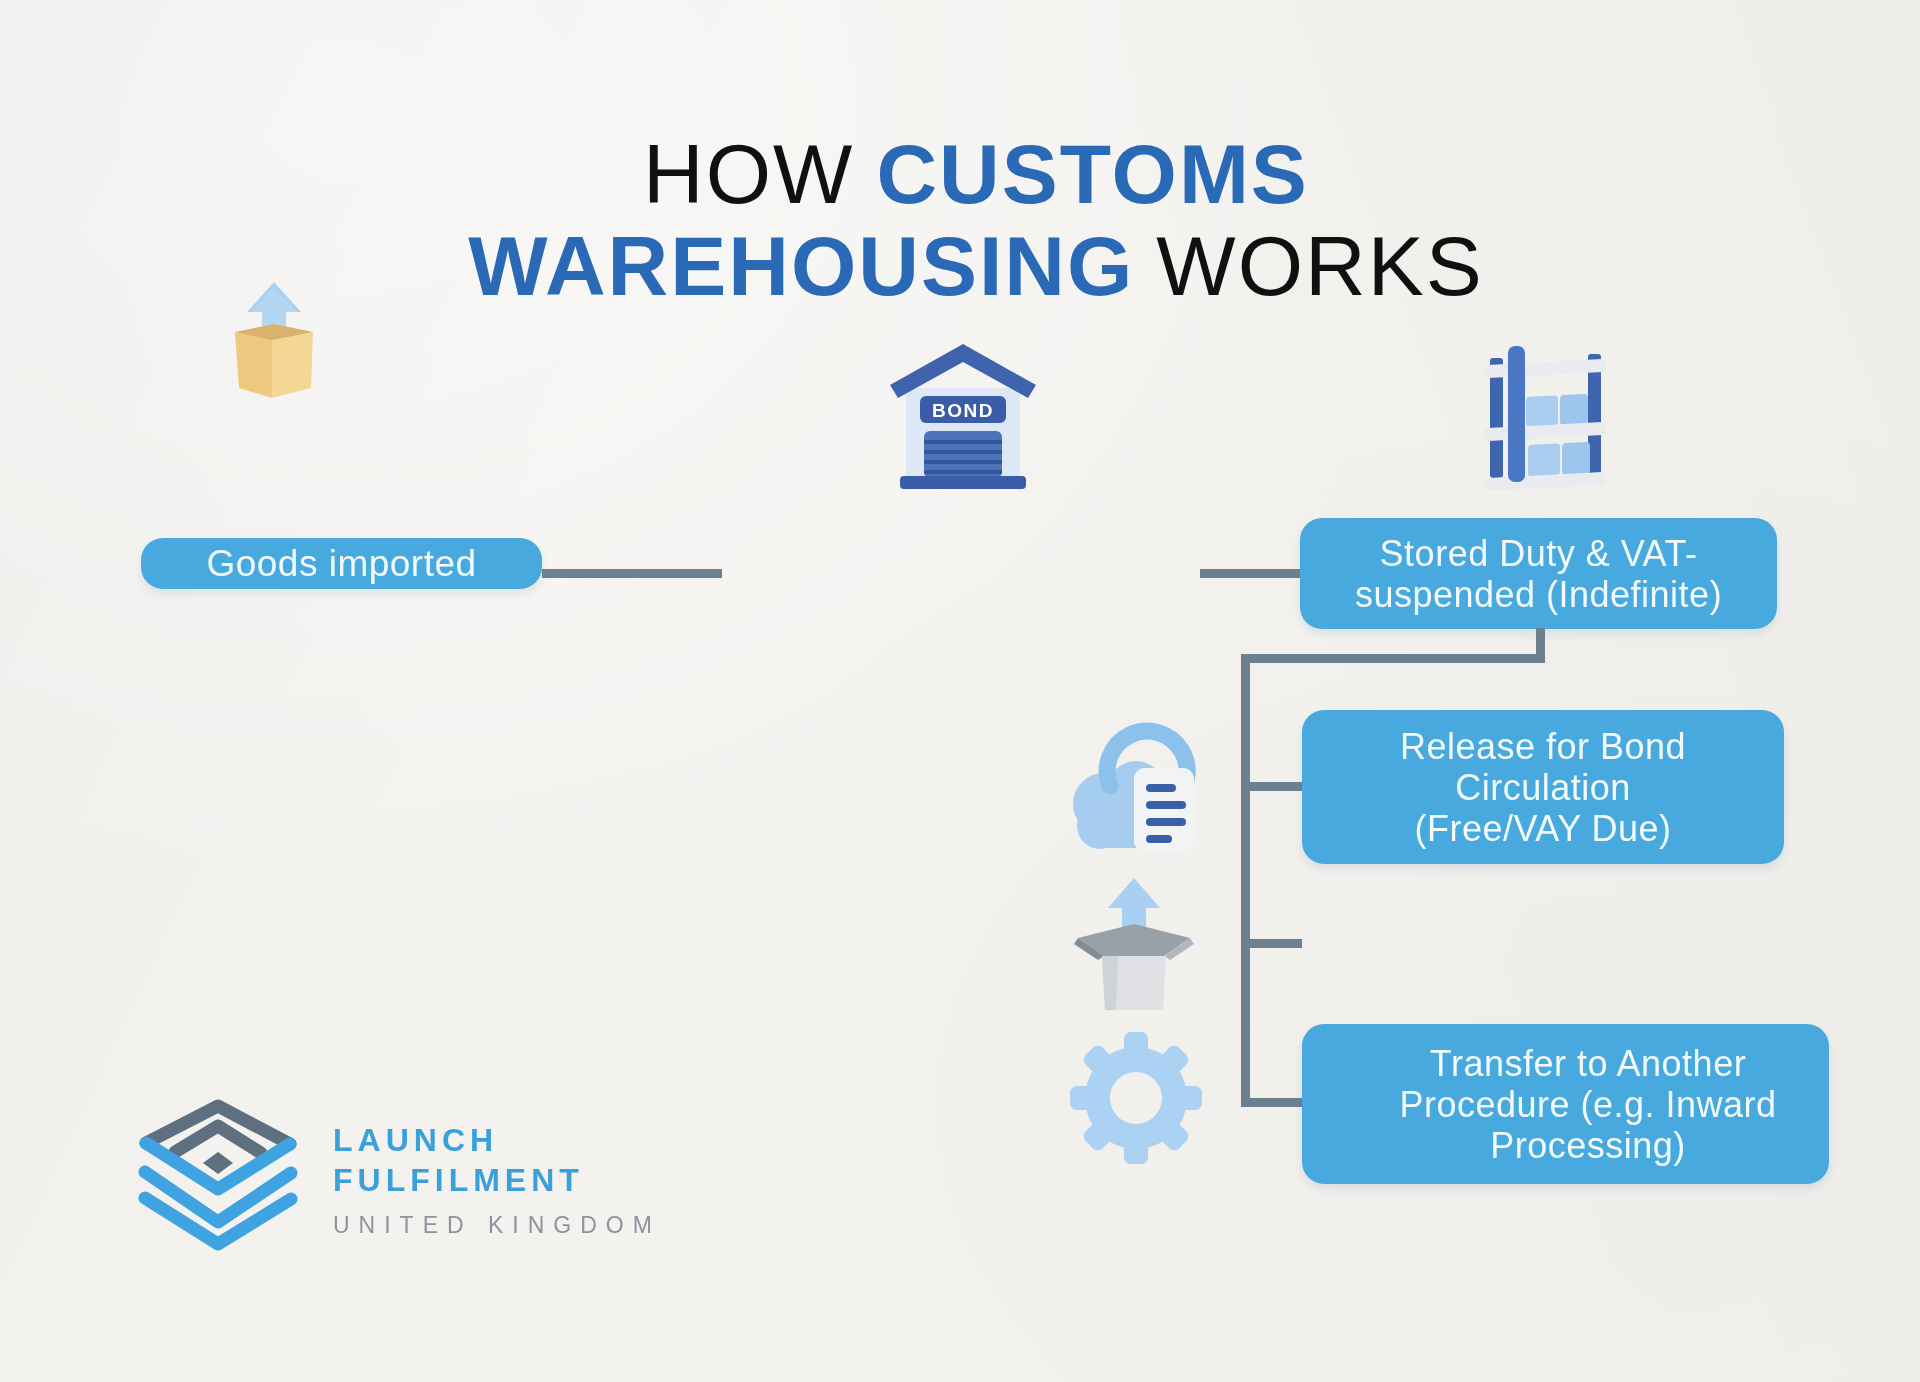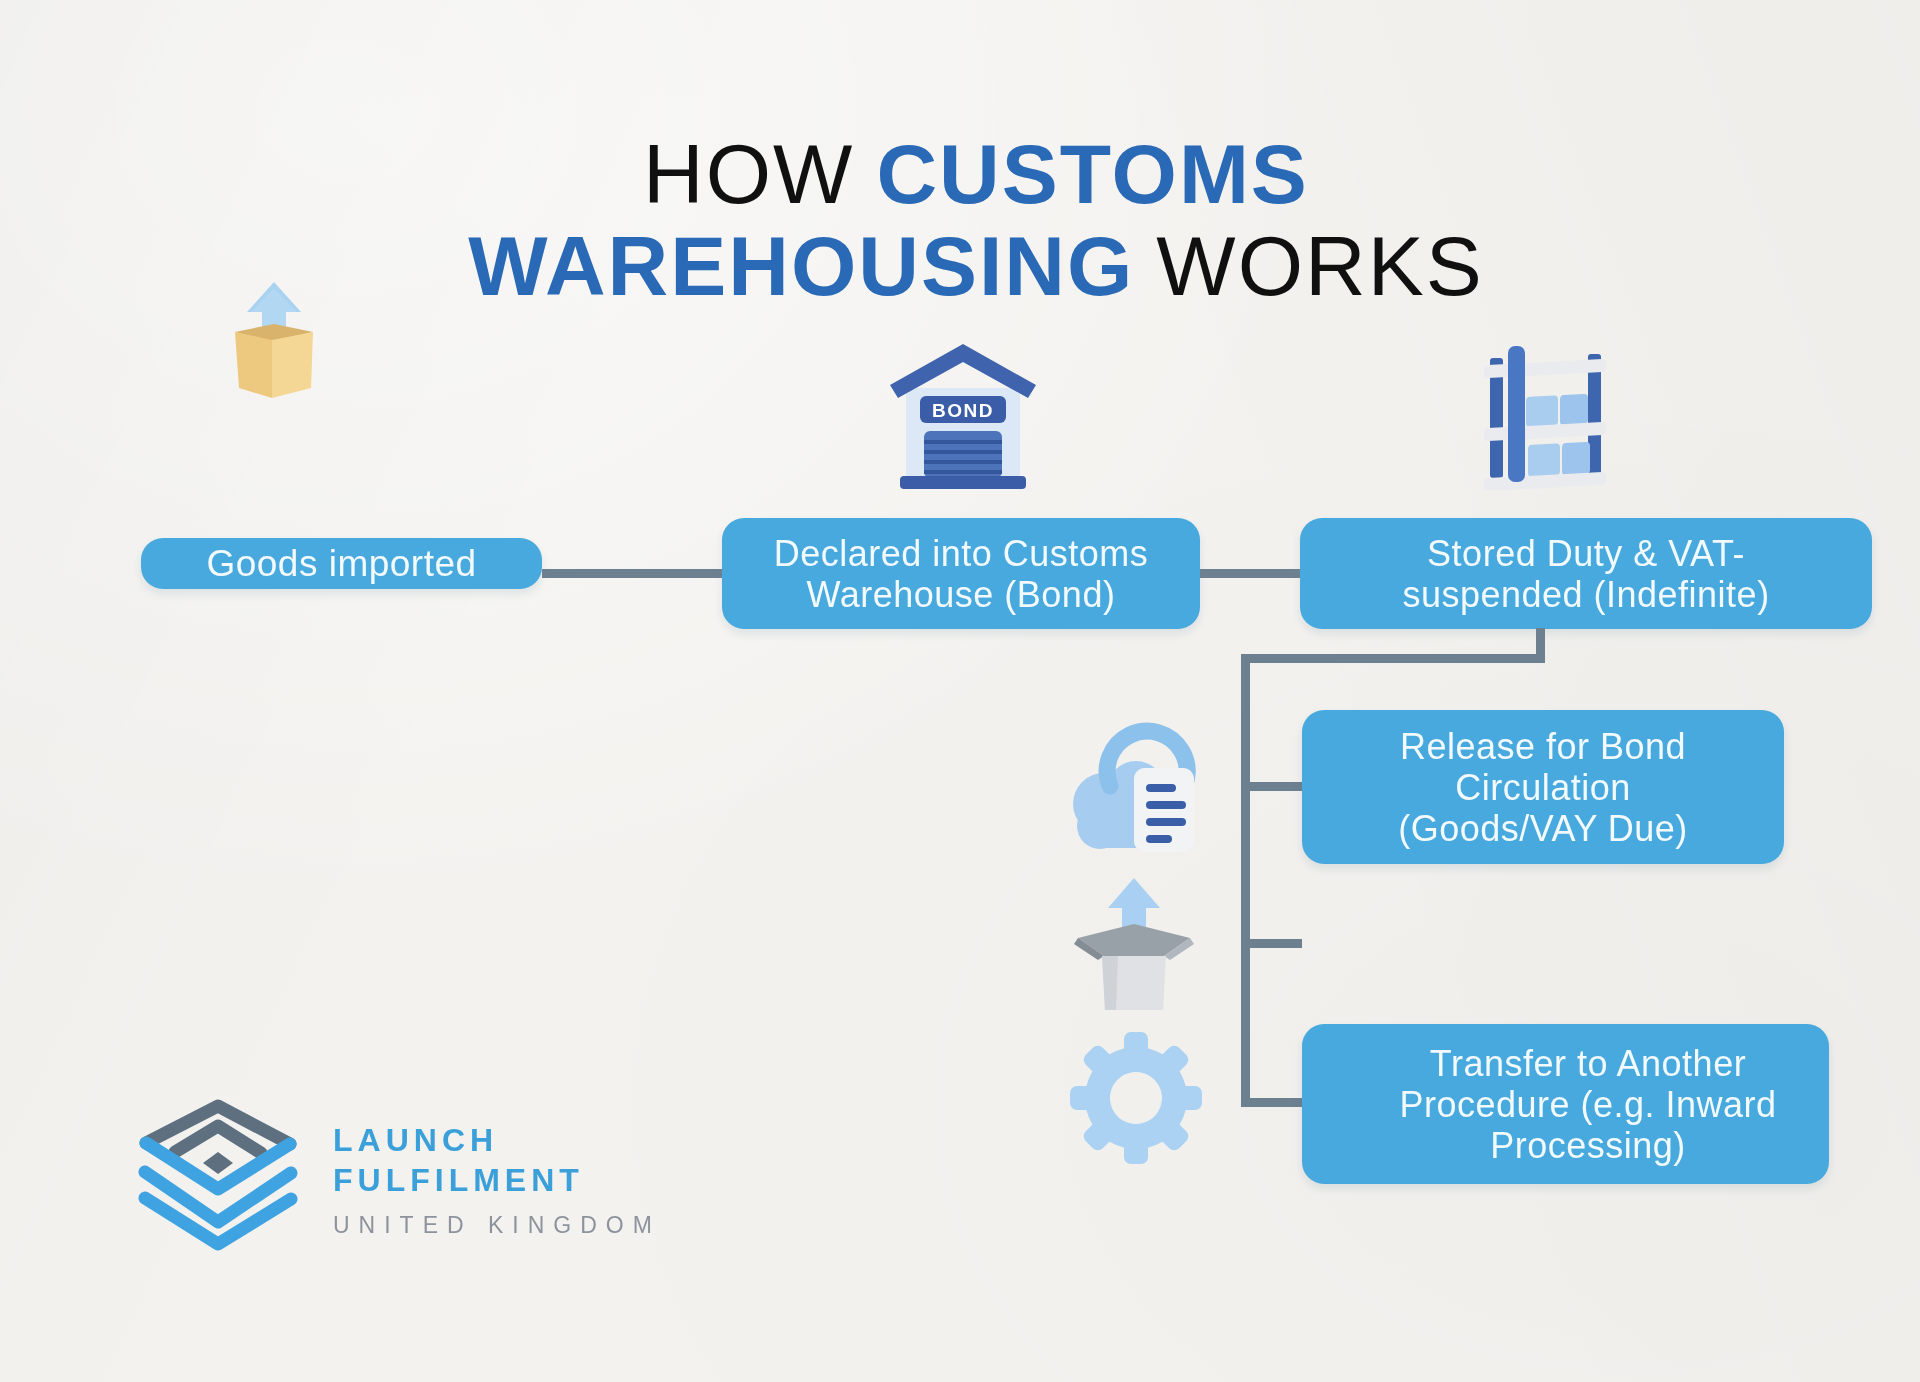--- a/index.html
+++ b/index.html
@@ -83,26 +83,22 @@
       <rect x="14" y="91" width="122" height="13" rx="4" fill="#e9ebee"></rect>
       <rect x="14" y="141" width="122" height="13" rx="4" fill="#e9ebee"></rect>
     </g>
     <rect x="38" y="8" width="17" height="136" rx="7" fill="#4a77c4"></rect>
   </svg>
 
   <div class="bbox" style="left:141px; top:538px; width:401px; height:51px; font-size:37px;">
     <span class="ln">Goods imported</span>
   </div>
 
-  <div class="bbox" style="left:722px; top:518px; width:478px; height:111px;">
-    <span class="ln">Declared into Customs</span>
-    <span class="ln">Warehouse (Bond)</span>
-  </div>
 
-  <div class="bbox" style="left:1300px; top:518px; width:572px; height:111px;">
+  <div class="bbox" style="left:1300px; top:518px; width:477px; height:111px;">
     <span class="ln">Stored Duty &amp; VAT-</span>
     <span class="ln">suspended (Indefinite)</span>
   </div>
 
   <div class="conn" style="left:542px; top:569px; width:180px; height:9px;"></div>
   <div class="conn" style="left:1200px; top:569px; width:100px; height:9px;"></div>
   <div class="conn" style="left:1536px; top:628px; width:9px; height:35px;"></div>
   <div class="conn" style="left:1241px; top:654px; width:304px; height:9px;"></div>
   <div class="conn" style="left:1241px; top:654px; width:9px; height:453px;"></div>
   <div class="conn" style="left:1241px; top:782px; width:61px; height:9px;"></div>
@@ -142,21 +138,21 @@
       <rect x="60" y="6" width="24" height="32" rx="7" transform="rotate(225 72 72)"></rect>
       <rect x="60" y="6" width="24" height="32" rx="7" transform="rotate(270 72 72)"></rect>
       <rect x="60" y="6" width="24" height="32" rx="7" transform="rotate(315 72 72)"></rect>
       <path d="M72,21 a51,51 0 1 0 0.1,0 Z M72,46 a26,26 0 1 1 -0.1,0 Z" fill-rule="evenodd"></path>
     </g>
   </svg>
 
   <div class="bbox" style="left:1302px; top:710px; width:482px; height:154px;">
     <span class="ln">Release for Bond</span>
     <span class="ln">Circulation</span>
-    <span class="ln">(Goods/VAY Due)</span>
+    <span class="ln">(Free/VAY Due)</span>
   </div>
 
 
   <div class="bbox" style="left:1302px; top:1024px; width:482px; height:160px;padding-left:45px;">
     <span class="ln">Transfer to Another</span>
     <span class="ln">Procedure (e.g. Inward</span>
     <span class="ln">Processing)</span>
   </div>
 
   <svg class="icon" style="left:133px; top:1092px;" width="172" height="172" viewBox="0 0 172 172">

